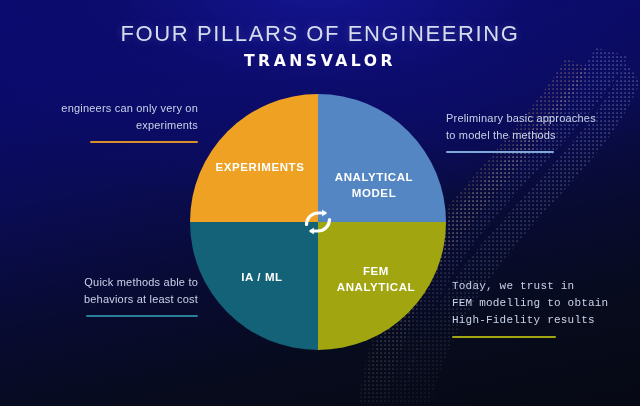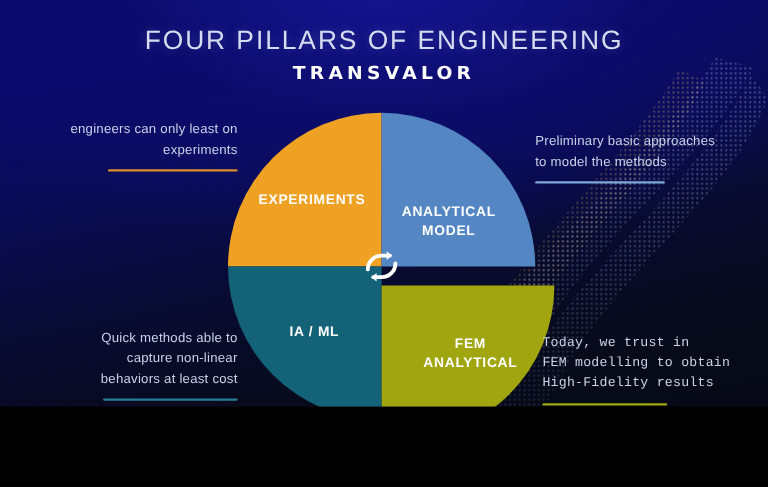--- a/index.html
+++ b/index.html
@@ -3,21 +3,21 @@
 <meta charset="utf-8">
 <style>
   html, body {
     margin: 0;
     padding: 0;
     background: #000;
   }
   #stage {
     position: relative;
     width: 640px;
-    height: 339px;
+    height: 406px;
     overflow: hidden;
     font-family: "Liberation Sans", sans-serif;
     background:
       radial-gradient(ellipse 560px 300px at 50% -6%, rgba(22,22,150,0.95) 0%, rgba(12,12,110,0.85) 38%, rgba(8,10,45,0.0) 78%),
       linear-gradient(168deg, #0a0a70 0%, #0a0a6b 18%, #0a0c55 38%, #080b32 60%, #070b1c 80%, #060914 100%);
   }
 
   
   .swoosh {
     position: absolute;
@@ -64,21 +64,21 @@
     width: 128px;
     height: 128px;
     overflow: hidden;
     display: flex;
     align-items: center;
     justify-content: center;
   }
   .q-tl { left: 0;     top: 0;     border-radius: 128px 0 0 0; }
   .q-tr { left: 128px; top: 0;     border-radius: 0 128px 0 0; }
   .q-bl { left: 0;     top: 128px; border-radius: 0 0 0 128px; }
-  .q-br { left: 128px; top: 144px; border-radius: 0 0 128px 0; padding-left: 16px; }
+  .q-br { left: 128px; top: 128px; border-radius: 0 0 128px 0; }
 
   .quad-label {
     color: #ffffff;
     font-size: 11.5px;
     font-weight: 700;
     letter-spacing: 0.6px;
     text-align: center;
     line-height: 1.35;
     width: 110px;
   }
@@ -190,34 +190,33 @@
 
     <svg class="cycle-icon" viewBox="0 0 40 40" aria-hidden="true">
       <path d="M8.5,22.5 A11.5,11.5 0 0 1 20,11 L27,11" fill="none" stroke="#ffffff" stroke-width="3.2" stroke-linecap="round"></path>
       <path d="M24.2,7.4 L28.6,11 L24.2,14.6 Z" fill="#ffffff"></path>
       <path d="M31.5,17.5 A11.5,11.5 0 0 1 20,29 L13,29" fill="none" stroke="#ffffff" stroke-width="3.2" stroke-linecap="round"></path>
       <path d="M15.8,25.4 L11.4,29 L15.8,32.6 Z" fill="#ffffff"></path>
     </svg>
   </div>
 
   <div class="callout c-left co-experiments">
-    <div>engineers can only least on</div>
+    <div>engineers can only very on</div>
     <div>experiments</div>
     <div class="rule" style="background:#d98f2a;"></div>
   </div>
 
   <div class="callout c-right co-analytical">
     <div>Preliminary basic approaches</div>
     <div>to model the methods</div>
     <div class="rule" style="background:#7ea8d8;"></div>
   </div>
 
   <div class="callout c-left co-iaml">
     <div>Quick methods able to</div>
-    <div>capture non-linear</div>
     <div>behaviors at least cost</div>
     <div class="rule" style="background:#2a7f97;"></div>
   </div>
 
   <div class="callout c-right co-fem">
     <div>Today, we trust in</div>
     <div>FEM modelling to obtain</div>
     <div>High-Fidelity results</div>
     <div class="rule" style="background:#a0a510;"></div>
   </div>

